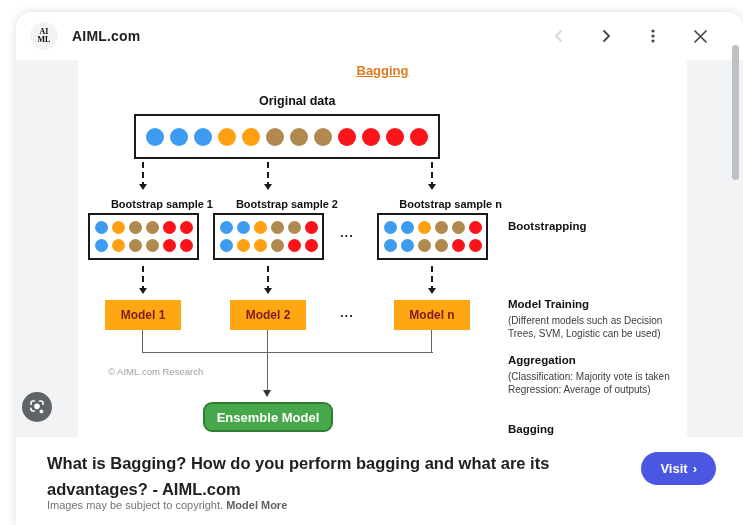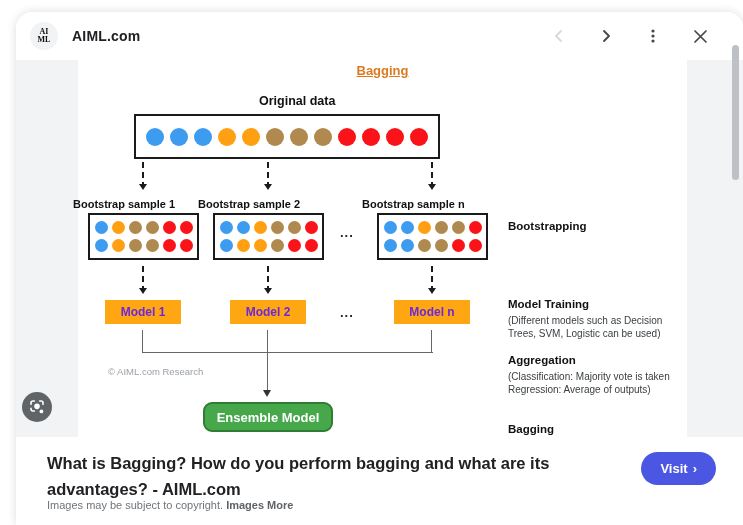--- a/index.html
+++ b/index.html
@@ -35,33 +35,33 @@
   .dot-lg { width:18px; height:18px; }
   .dot-sm { width:13px; height:13px; }
 
   .dashed-arrow { position:absolute; width:0; border-left:2px dashed #1a1a1a; }
   .dashed-arrow::after { content:""; position:absolute; bottom:-6px; left:-5px;
     border:4px solid transparent; border-top:6px solid #1a1a1a; }
   .da-r1 { top:102px; height:26px; }
   .da-r2 { top:206px; height:26px; }
   .da-x1 { left:64px; } .da-x2 { left:189px; } .da-x3 { left:353px; }
 
-  .sample-label { position:absolute; top:138px; width:140px; text-align:left;
+  .sample-label { position:absolute; top:138px; width:140px; text-align:right;
     font-size:11px; font-weight:bold; color:#111; }
   .sl-1 { left:-5px; } .sl-2 { left:120px; } .sl-3 { left:284px; }
   .sample-box { position:absolute; top:153px; width:111px; height:47px; border:2px solid #1a1a1a;
     display:flex; flex-direction:column; align-items:center; justify-content:center; gap:5px; background:#fff; }
   .sb-1 { left:10px; } .sb-2 { left:135px; } .sb-3 { left:299px; }
   .dot-row { display:flex; gap:4px; }
 
   .ellipsis { position:absolute; font-size:13px; font-weight:bold; color:#222; letter-spacing:1px; }
   .el-1 { left:262px; top:165px; } .el-2 { left:262px; top:245px; }
 
-  .model-box { position:absolute; top:240px; width:76px; height:24px; display:flex;
-    align-items:center; justify-content:center; font-size:12px; font-weight:bold; color:#6d28d9; }
+  .model-box { position:absolute; top:240px; width:76px; height:30px; display:flex;
+    align-items:center; justify-content:center; font-size:12px; font-weight:bold; color:#7f1d1d; }
   .mb-1 { left:27px; } .mb-2 { left:152px; } .mb-3 { left:316px; }
 
   .stub { position:absolute; width:0; border-left:1.5px solid #666; top:270px; height:22px; }
   .st-1 { left:64px; } .st-2 { left:189px; } .st-3 { left:353px; }
   .h-connector { position:absolute; top:292px; left:64px; width:291px; border-top:1.5px solid #666; }
   .main-arrow { position:absolute; left:189px; top:292px; height:42px; width:0; border-left:1.5px solid #666; }
   .main-arrow::after { content:""; position:absolute; bottom:-7px; left:-5px;
     border:4.5px solid transparent; border-top:7px solid #333; }
 
   .ensemble-box { position:absolute; left:125px; top:342px; width:130px; height:30px;
@@ -258,20 +258,20 @@
       </svg>
     </button>
   </div>
 
   <div class="scrollbar-thumb"></div>
 
   <div class="viewer-footer">
     <div class="footer-heading">What is Bagging? How do you perform bagging and what are its advantages? - AIML.com</div>
     <div class="footer-copyright">
       <span>Images may be subject to copyright.</span>
-      <span class="learn-more">Images More</span>
+      <span class="learn-more">Model More</span>
     </div>
     <button class="visit-btn" style="background: rgb(75, 87, 227);">
       <span>Visit</span>
       <span>›</span>
     </button>
   </div>
 </div>
 
 </body></html>

